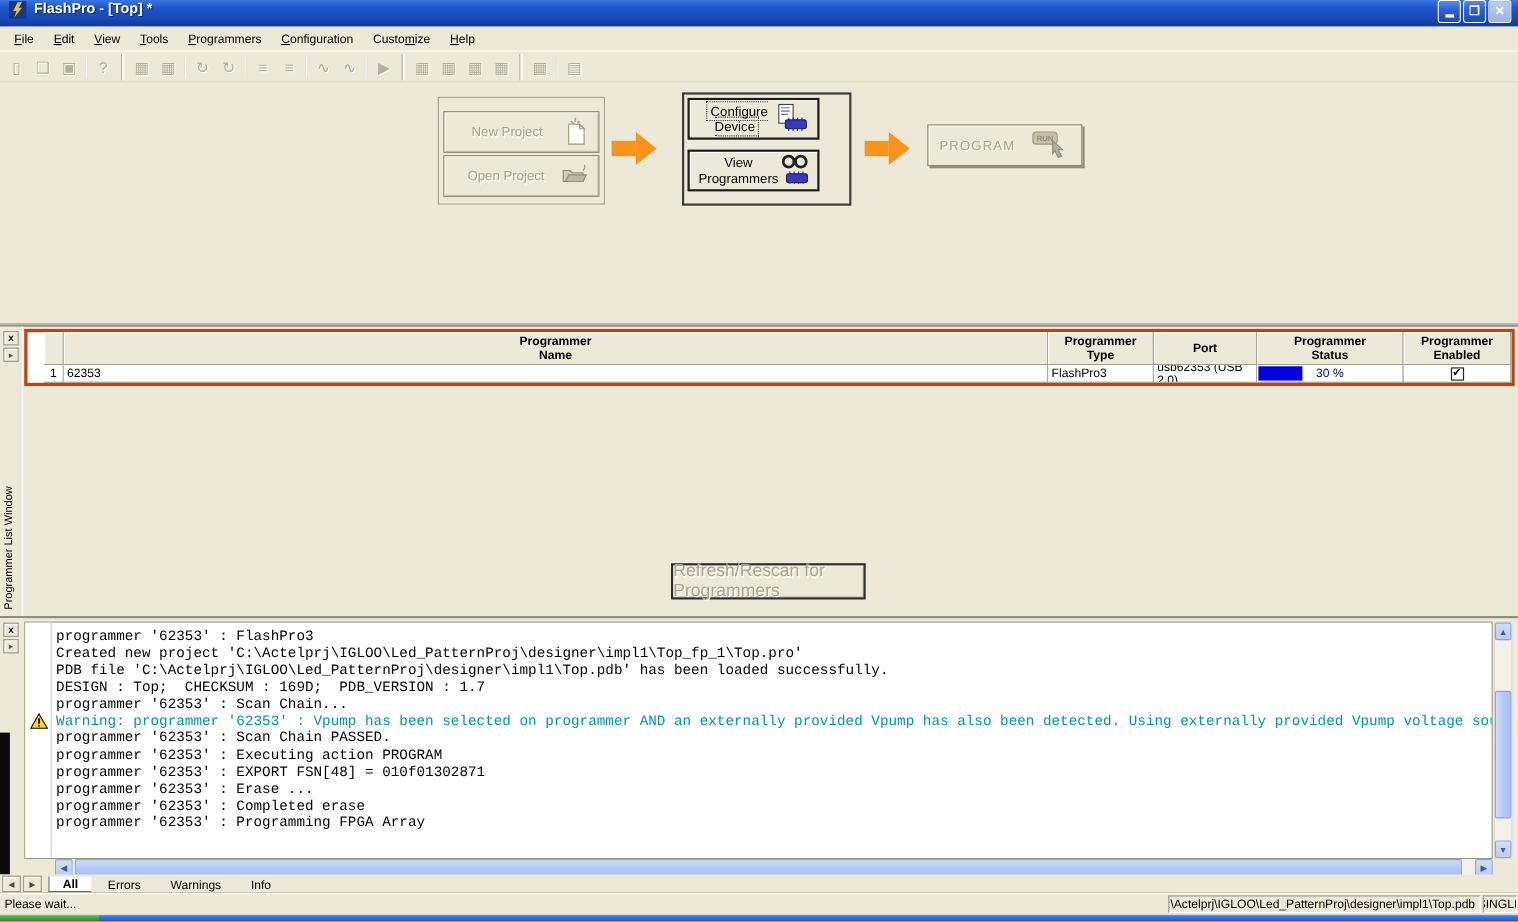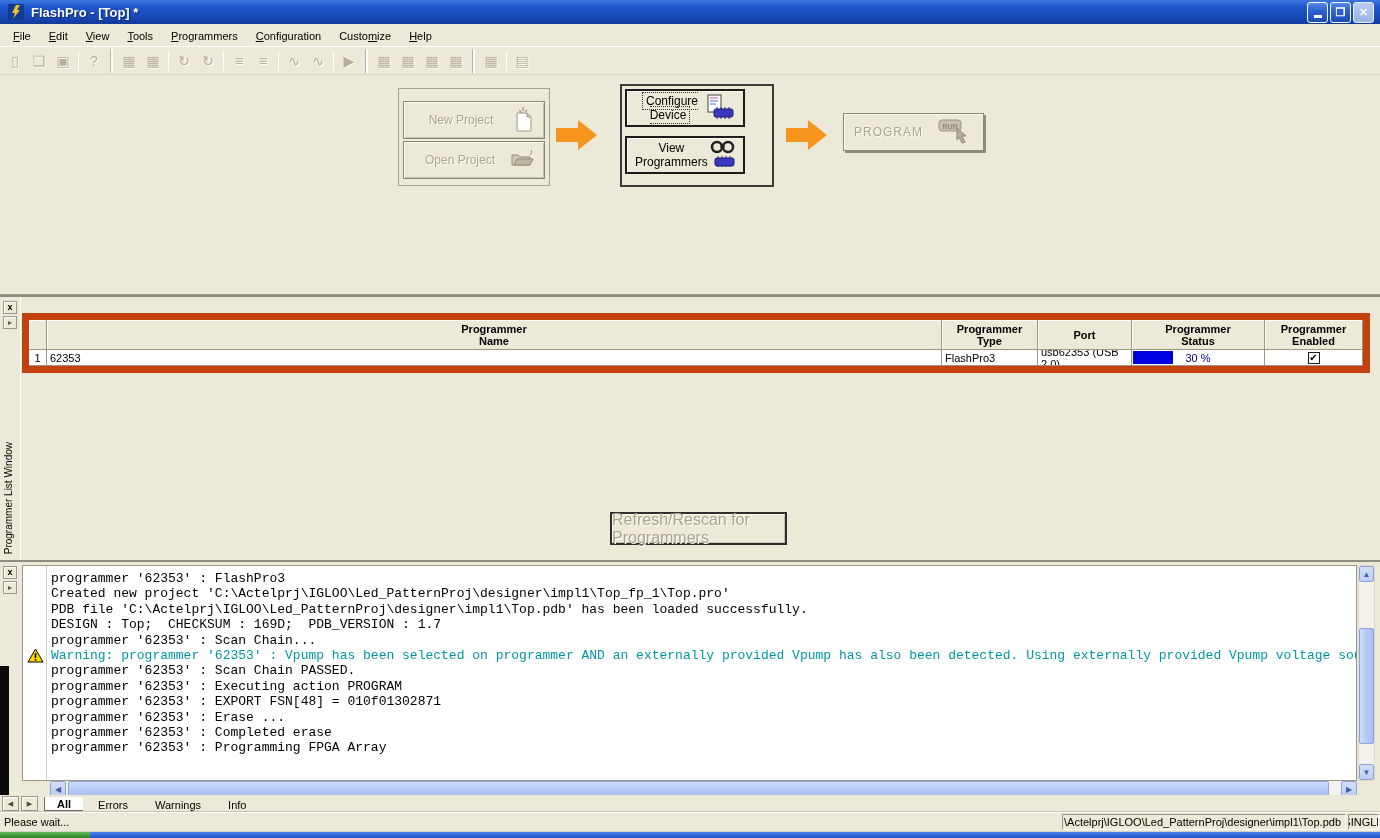--- a/index.html
+++ b/index.html
@@ -3,21 +3,21 @@
 <meta charset="utf-8">
 <style>
   html,body{margin:0;padding:0;background:#d4d0c8;}
   *{box-sizing:border-box;}
   .screen{position:relative;width:1380px;height:838px;background:#ece9d8;
     font-family:"Liberation Sans",sans-serif;font-size:11px;color:#000;overflow:hidden;}
 
   
   .titlebar{position:absolute;left:0;top:0;width:1380px;height:24px;
     background:linear-gradient(180deg,#3a77e0 0%,#1e55cc 30%,#1747b4 75%,#0f3a9a 100%);
-    display:flex;align-items:center;padding:0 4px;}
+    display:flex;align-items:flex-start;padding:0 4px;}
   .app-icon{width:18px;height:18px;margin:0 5px 0 4px;display:inline-flex;}
   .title-text{color:#fff;font-weight:bold;font-size:13px;text-shadow:1px 1px 1px #0a2a6a;flex:1;}
   .win-btns{display:flex;gap:2px;margin-right:2px;}
   .wbtn{width:21px;height:21px;border-radius:3px;border:1px solid #fff;
     display:flex;align-items:center;justify-content:center;color:#fff;font-size:11px;font-weight:bold;
     background:linear-gradient(180deg,#5a8ae8 0%,#2d62d2 40%,#1c4cb4 100%);}
   .wbtn.close{background:linear-gradient(180deg,#b9cdf2 0%,#9cb4e4 100%);border-color:#e9eefb;color:#fff;}
   .glyph-min{display:block;width:8px;height:3px;background:#fff;margin-top:8px;}
 
   
@@ -70,21 +70,21 @@
   .dockstrip{position:absolute;left:0;top:0;width:21px;height:263px;background:#ece9d8;
     border-right:1px solid #fff;}
   .dock-x{position:absolute;left:3px;top:4px;width:14px;height:13px;background:#ece9d8;
     border:1px solid #9a9786;box-shadow:inset 1px 1px 0 #fff;font-size:9px;font-weight:bold;
     display:flex;align-items:center;justify-content:center;line-height:1;}
   .dock-a{position:absolute;left:3px;top:19px;width:14px;height:13px;background:#ece9d8;
     border:1px solid #9a9786;box-shadow:inset 1px 1px 0 #fff;font-size:8px;color:#555;
     display:flex;align-items:center;justify-content:center;line-height:1;}
   .dock-label{position:absolute;left:3px;bottom:6px;writing-mode:vertical-rl;transform:rotate(180deg);
     font-size:10px;color:#000;white-space:nowrap;}
-  .ptable{position:absolute;left:22px;top:16px;border:7px solid #c2410c;background:#fff;}
+  .ptable{position:absolute;left:22px;top:2px;border:3px solid #c2410c;background:#fff;padding-left:15px;}
   .prow{display:flex;}
   .pcell{border-right:1px solid #9a9786;border-bottom:1px solid #9a9786;overflow:hidden;}
   .phead .pcell{background:#ece9d8;font-weight:bold;text-align:center;
     display:flex;flex-direction:column;align-items:center;justify-content:center;height:30px;
     box-shadow:inset 1px 1px 0 #fff;}
   .pdata .pcell{height:16px;background:#fff;display:flex;align-items:center;padding:0 3px;font-size:11px;}
   .pdata .num{justify-content:center;padding:0;}
   .statuscell{position:relative;padding:0!important;}
   .statusfill{position:absolute;left:1px;top:1px;bottom:1px;background:#0000e0;}
   .statustext{position:absolute;left:0;right:0;text-align:center;color:#00007a;}

